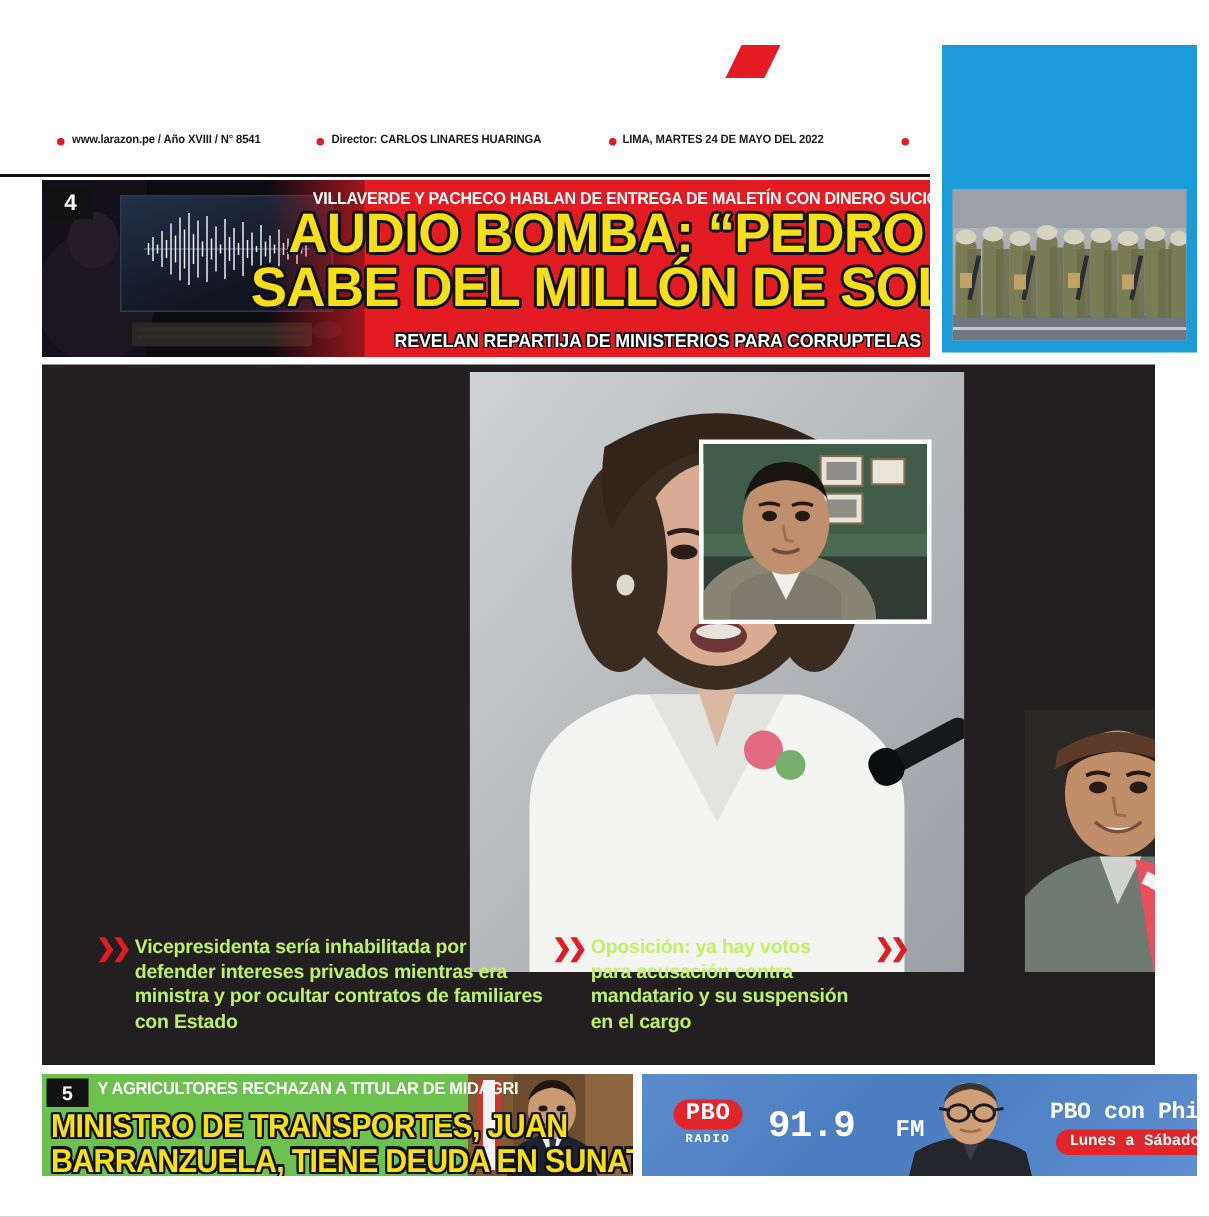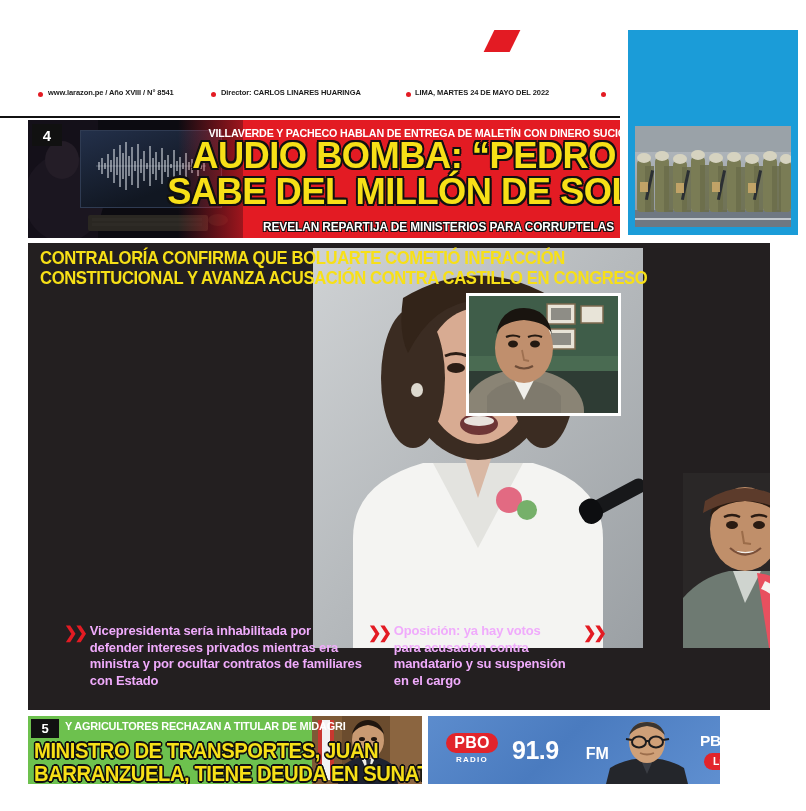--- a/index.html
+++ b/index.html
@@ -187,21 +187,21 @@
   
   .blurbs {
     position: absolute; left: 0; bottom: 0; width: 742px; height: 95px; z-index: 10;
   }
   .blurb { position: absolute; top: 8px; display: flex; gap: 5px; }
   .b1 { left: 36px; width: 300px; }
   .b2 { left: 340px; width: 200px; }
   .b3 { left: 555px; width: 185px; }
   .arrows { flex: 0 0 auto; padding-top: 2px; color: #e31b23; font-size: 16px; font-weight: bold; line-height: 15px; letter-spacing: -3px; }
   .blurb p {
-    font-size: 13px; font-weight: bold; color: #f0abfc;
+    font-size: 13px; font-weight: bold; color: #bef264;
     line-height: 16.5px; letter-spacing: -0.15px;
   }
   .b3 p { text-shadow: 0 0 3px rgba(0,0,0,.85), 0 0 5px rgba(0,0,0,.7); }
 
   
   .greenbanner {
     position: absolute; left: 28px; top: 716px; width: 394px; height: 68px;
     background: #6dc14e; overflow: hidden;
   }
   .gb-badge { left: 3px; top: 3px; width: 28px; height: 19px; font-size: 13px; }
@@ -222,23 +222,24 @@
       -1.4px  1.4px 0 #111, 1.4px  1.4px 0 #111,
        0 -1.6px 0 #111, 0 1.6px 0 #111, -1.6px 0 0 #111, 1.6px 0 0 #111;
   }
   .gb-photo {
     position: absolute; right: 0; top: 0; width: 110px; height: 68px;
     overflow: hidden;
   }
 
   
   .pbo {
-    position: absolute; left: 428px; top: 716px; width: 292px; height: 68px;
+    position: absolute; left: 428px; top: 716px; width: 370px; height: 68px;
     background: linear-gradient(135deg,#5c8ccd 0%, #4a7bbf 45%, #5f8fd0 100%);
     overflow: hidden;
+    font-family: Liberation Mono, monospace;
   }
   .pbo-logo {
     position: absolute; left: 12px; top: 17px; width: 64px; text-align: center;
   }
   .pbo-logo .p-badge {
     display: inline-block; background: #e2242b; color: #fff;
     font-size: 16px; font-weight: bold; letter-spacing: 0.3px;
     padding: 1px 8px 2px 8px; border-radius: 11px; line-height: 17px;
   }
   .pbo-logo .p-sub {
@@ -505,24 +506,20 @@
         <ellipse cx="49" cy="52" rx="6" ry="4" fill="#2a1b12"></ellipse>
         <ellipse cx="76" cy="52" rx="6" ry="4" fill="#2a1b12"></ellipse>
         <path d="M41 44 Q49 40 57 44" stroke="#2a1b12" stroke-width="2.5" fill="none"></path>
         <path d="M68 44 Q76 40 84 44" stroke="#2a1b12" stroke-width="2.5" fill="none"></path>
         <path d="M47 76 Q62 86 78 76 Q62 82 47 76 Z" fill="#f4f0ea"></path>
         <path d="M47 75 Q62 88 78 75" stroke="#7a4f38" stroke-width="2.2" fill="none"></path>
         <path d="M59 58 L61 70 L68 71" stroke="#9b6c49" stroke-width="2" fill="none"></path>
       </svg>
     </div>
 
-    <div class="mb-kicker">
-      <span>CONTRALORÍA CONFIRMA QUE BOLUARTE COMETIÓ INFRACCIÓN</span>
-      <span>CONSTITUCIONAL Y AVANZA ACUSACIÓN CONTRA CASTILLO EN CONGRESO</span>
-    </div>
 
 
     <div class="blurbs">
       <div class="blurb b1">
         <span class="arrows">❯❯</span>
         <p>Vicepresidenta sería inhabilitada por defender intereses privados mientras era ministra y por ocultar contratos de familiares con Estado</p>
       </div>
       <div class="blurb b2">
         <span class="arrows">❯❯</span>
         <p>Oposición: ya hay votos para acusación contra mandatario y su suspensión en el cargo</p>

